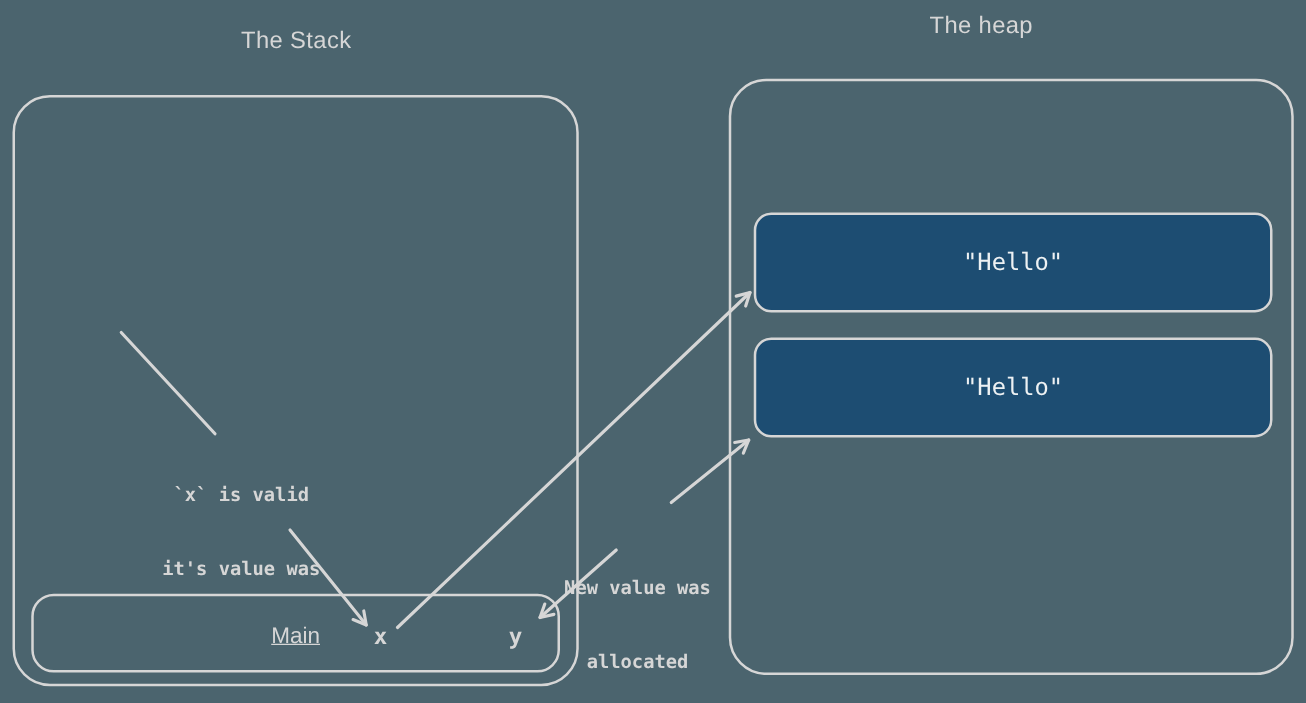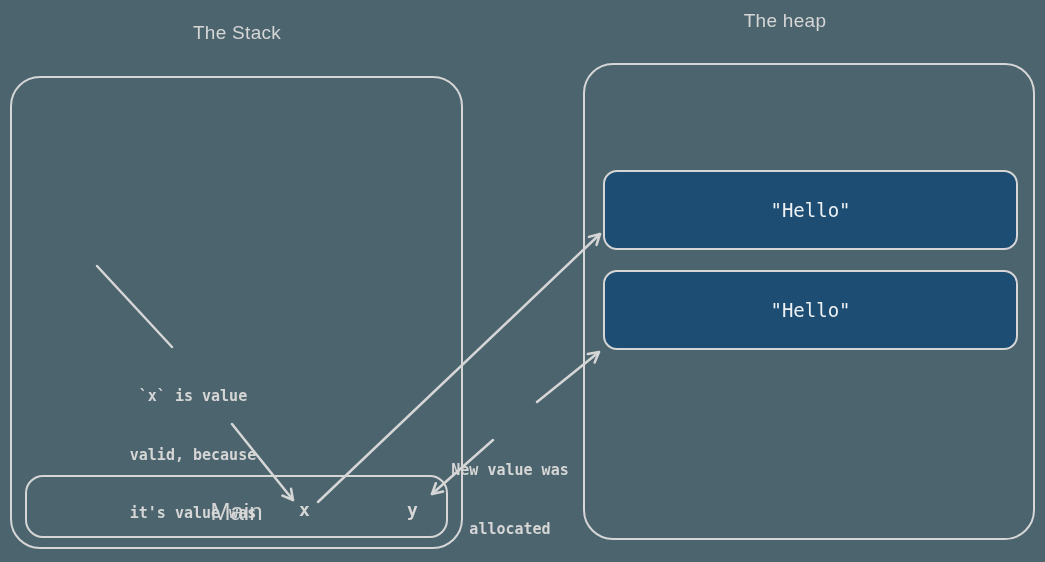--- a/index.html
+++ b/index.html
@@ -46,22 +46,23 @@
     border-radius:18px;
     background:transparent;
   }
   .var-label{
     font-family:"DejaVu Sans Mono",monospace;
     font-weight:bold;
     font-size:18px;
     color:var(--text);
   }
   .fn-label{
-    font-size:24px;
+    font-size:18px;
     color:var(--text);
+    text-decoration:underline;
   }
   .annotation{
     font-family:"DejaVu Sans Mono",monospace;
     font-weight:bold;
     font-size:15px;
     line-height:19.5px;
     text-align:center;
     color:var(--text);
     white-space:pre;
   }
@@ -90,22 +91,21 @@
 
 <div class="abs heap-cell" style="left:603px;top:170px;width:415px;height:80px;">"Hello"</div>
 <div class="abs heap-cell" style="left:603px;top:270px;width:415px;height:80px;">"Hello"</div>
 
 <div class="abs main-frame" style="left:25px;top:475px;width:423px;height:63px;"></div>
 <div class="abs fn-label" style="left:190px;top:498px;width:93px;text-align:center;">Main</div>
 <div class="abs var-label" style="left:299px;top:499px;">x</div>
 <div class="abs var-label" style="left:407px;top:499px;">y</div>
 
 <div class="abs annotation" style="left:103px;top:348px;width:180px;">
-  <div>`x` is value</div>
-  <div>valid, because</div>
+  <div>`x` is valid</div>
   <div>it's value was</div>
   
 </div>
 
 <div class="abs annotation" style="left:420px;top:422px;width:180px;">
   <div>New value was</div>
   <div>allocated</div>
 </div>
 
 <svg class="overlay">

